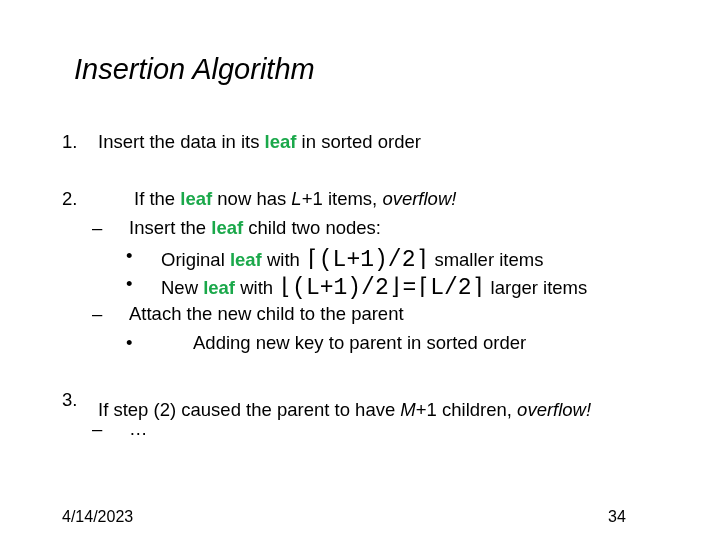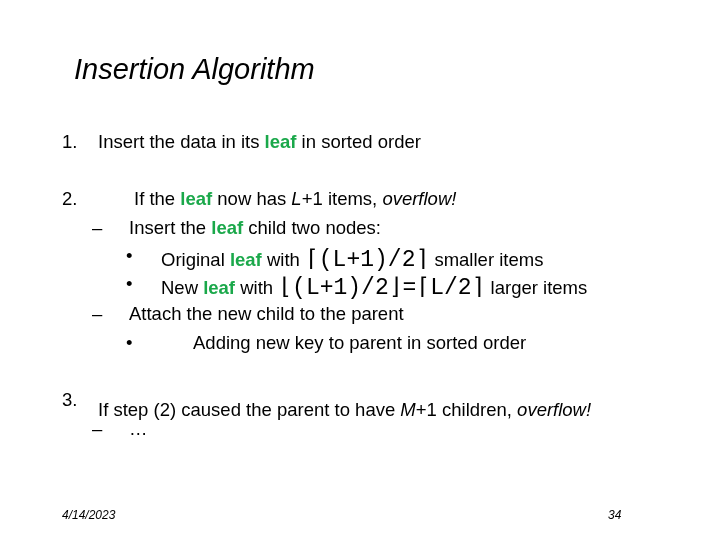--- a/index.html
+++ b/index.html
@@ -5,21 +5,21 @@
   html, body { margin: 0; padding: 0; }
   body { width: 720px; height: 540px; background: #ffffff; position: relative; overflow: hidden;
          font-family: "Liberation Sans", sans-serif; color: #000; }
   .title { position: absolute; left: 62px; top: 53px; font-size: 29px; font-style: italic; margin-left: 12px; }
   .line { position: absolute; font-size: 18.5px; white-space: nowrap; }
   .num { position: absolute; }
   .txt { position: absolute; }
   .g { color: #1aa84a; font-weight: bold; text-align: right; }
   .i { font-style: italic; }
   .mono { font-family: "Liberation Mono", monospace; font-size: 23px; }
-  .footer { position: absolute; top: 508px; font-size: 12px; font-style: italic; }
+  .footer { position: absolute; top: 508px; font-size: 16px; }
 </style>
 </head>
 <body>
 
 <div class="title">Insertion Algorithm</div>
 
 <div class="line" style="top:131px;">
   <span class="num" style="left:62px;">1.</span>
   <span class="txt" style="left:98px;"><span>Insert the data in its </span><span class="g">leaf</span><span> in sorted order</span></span>
 </div>

